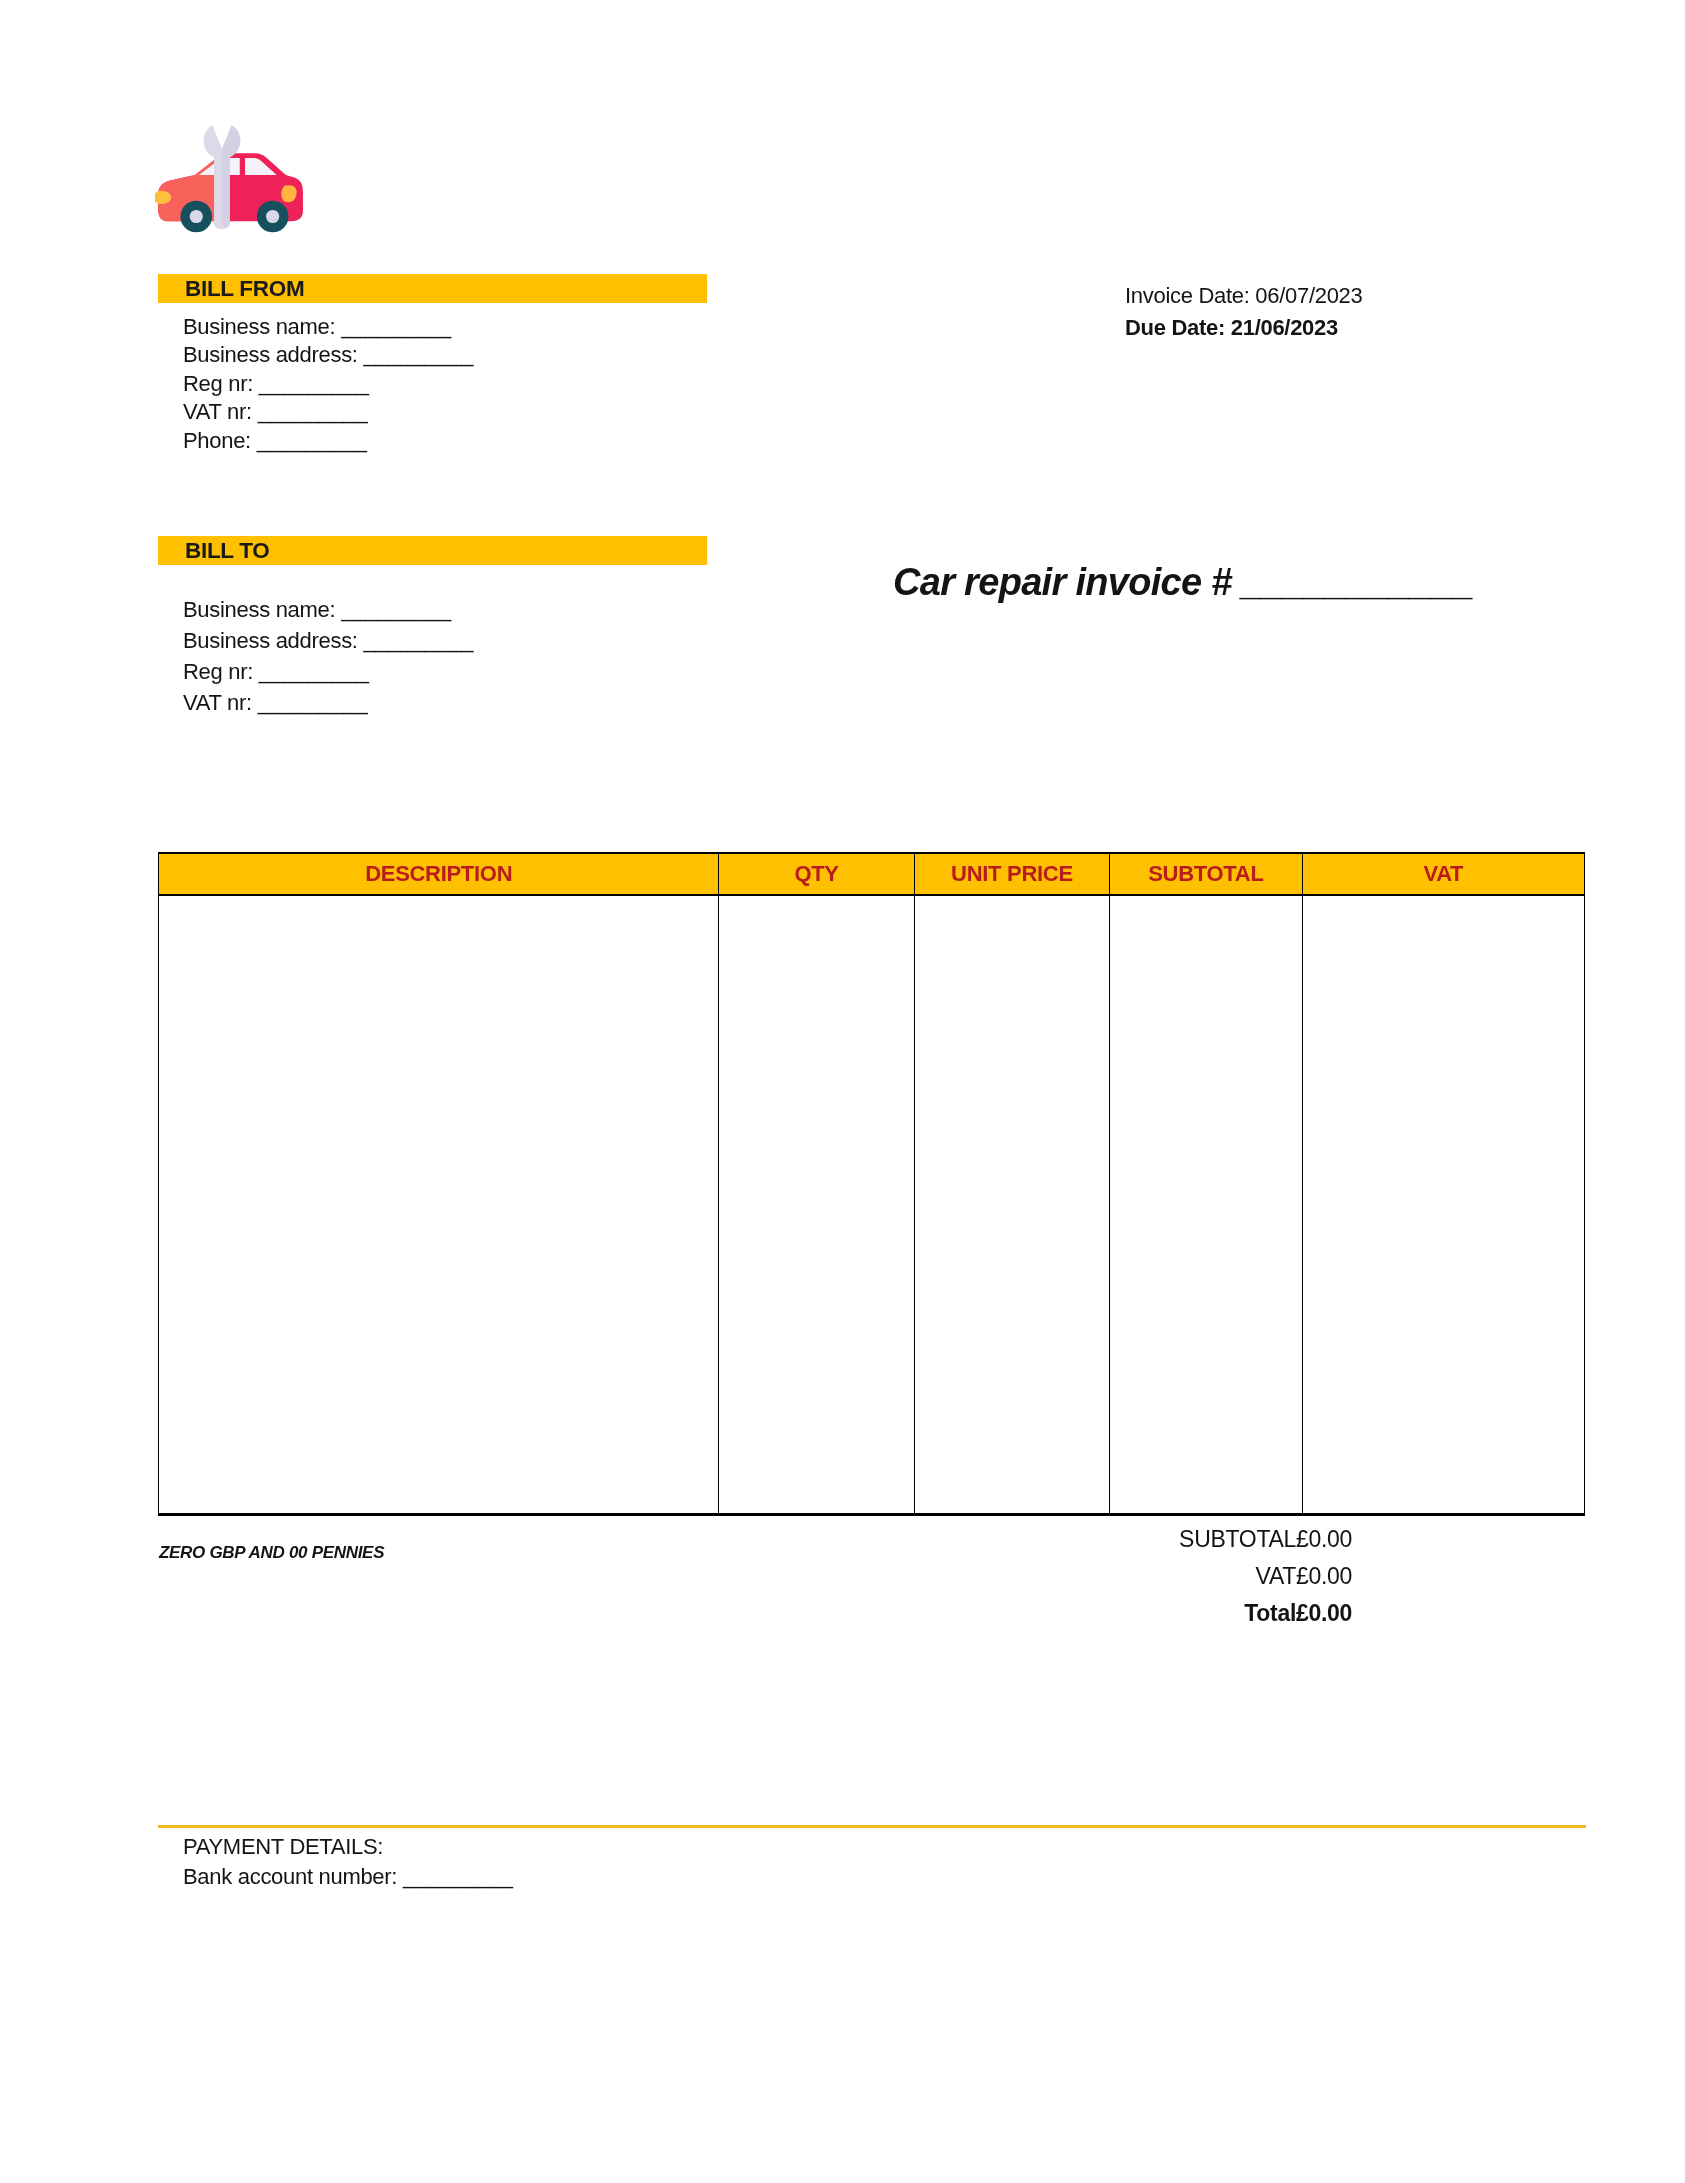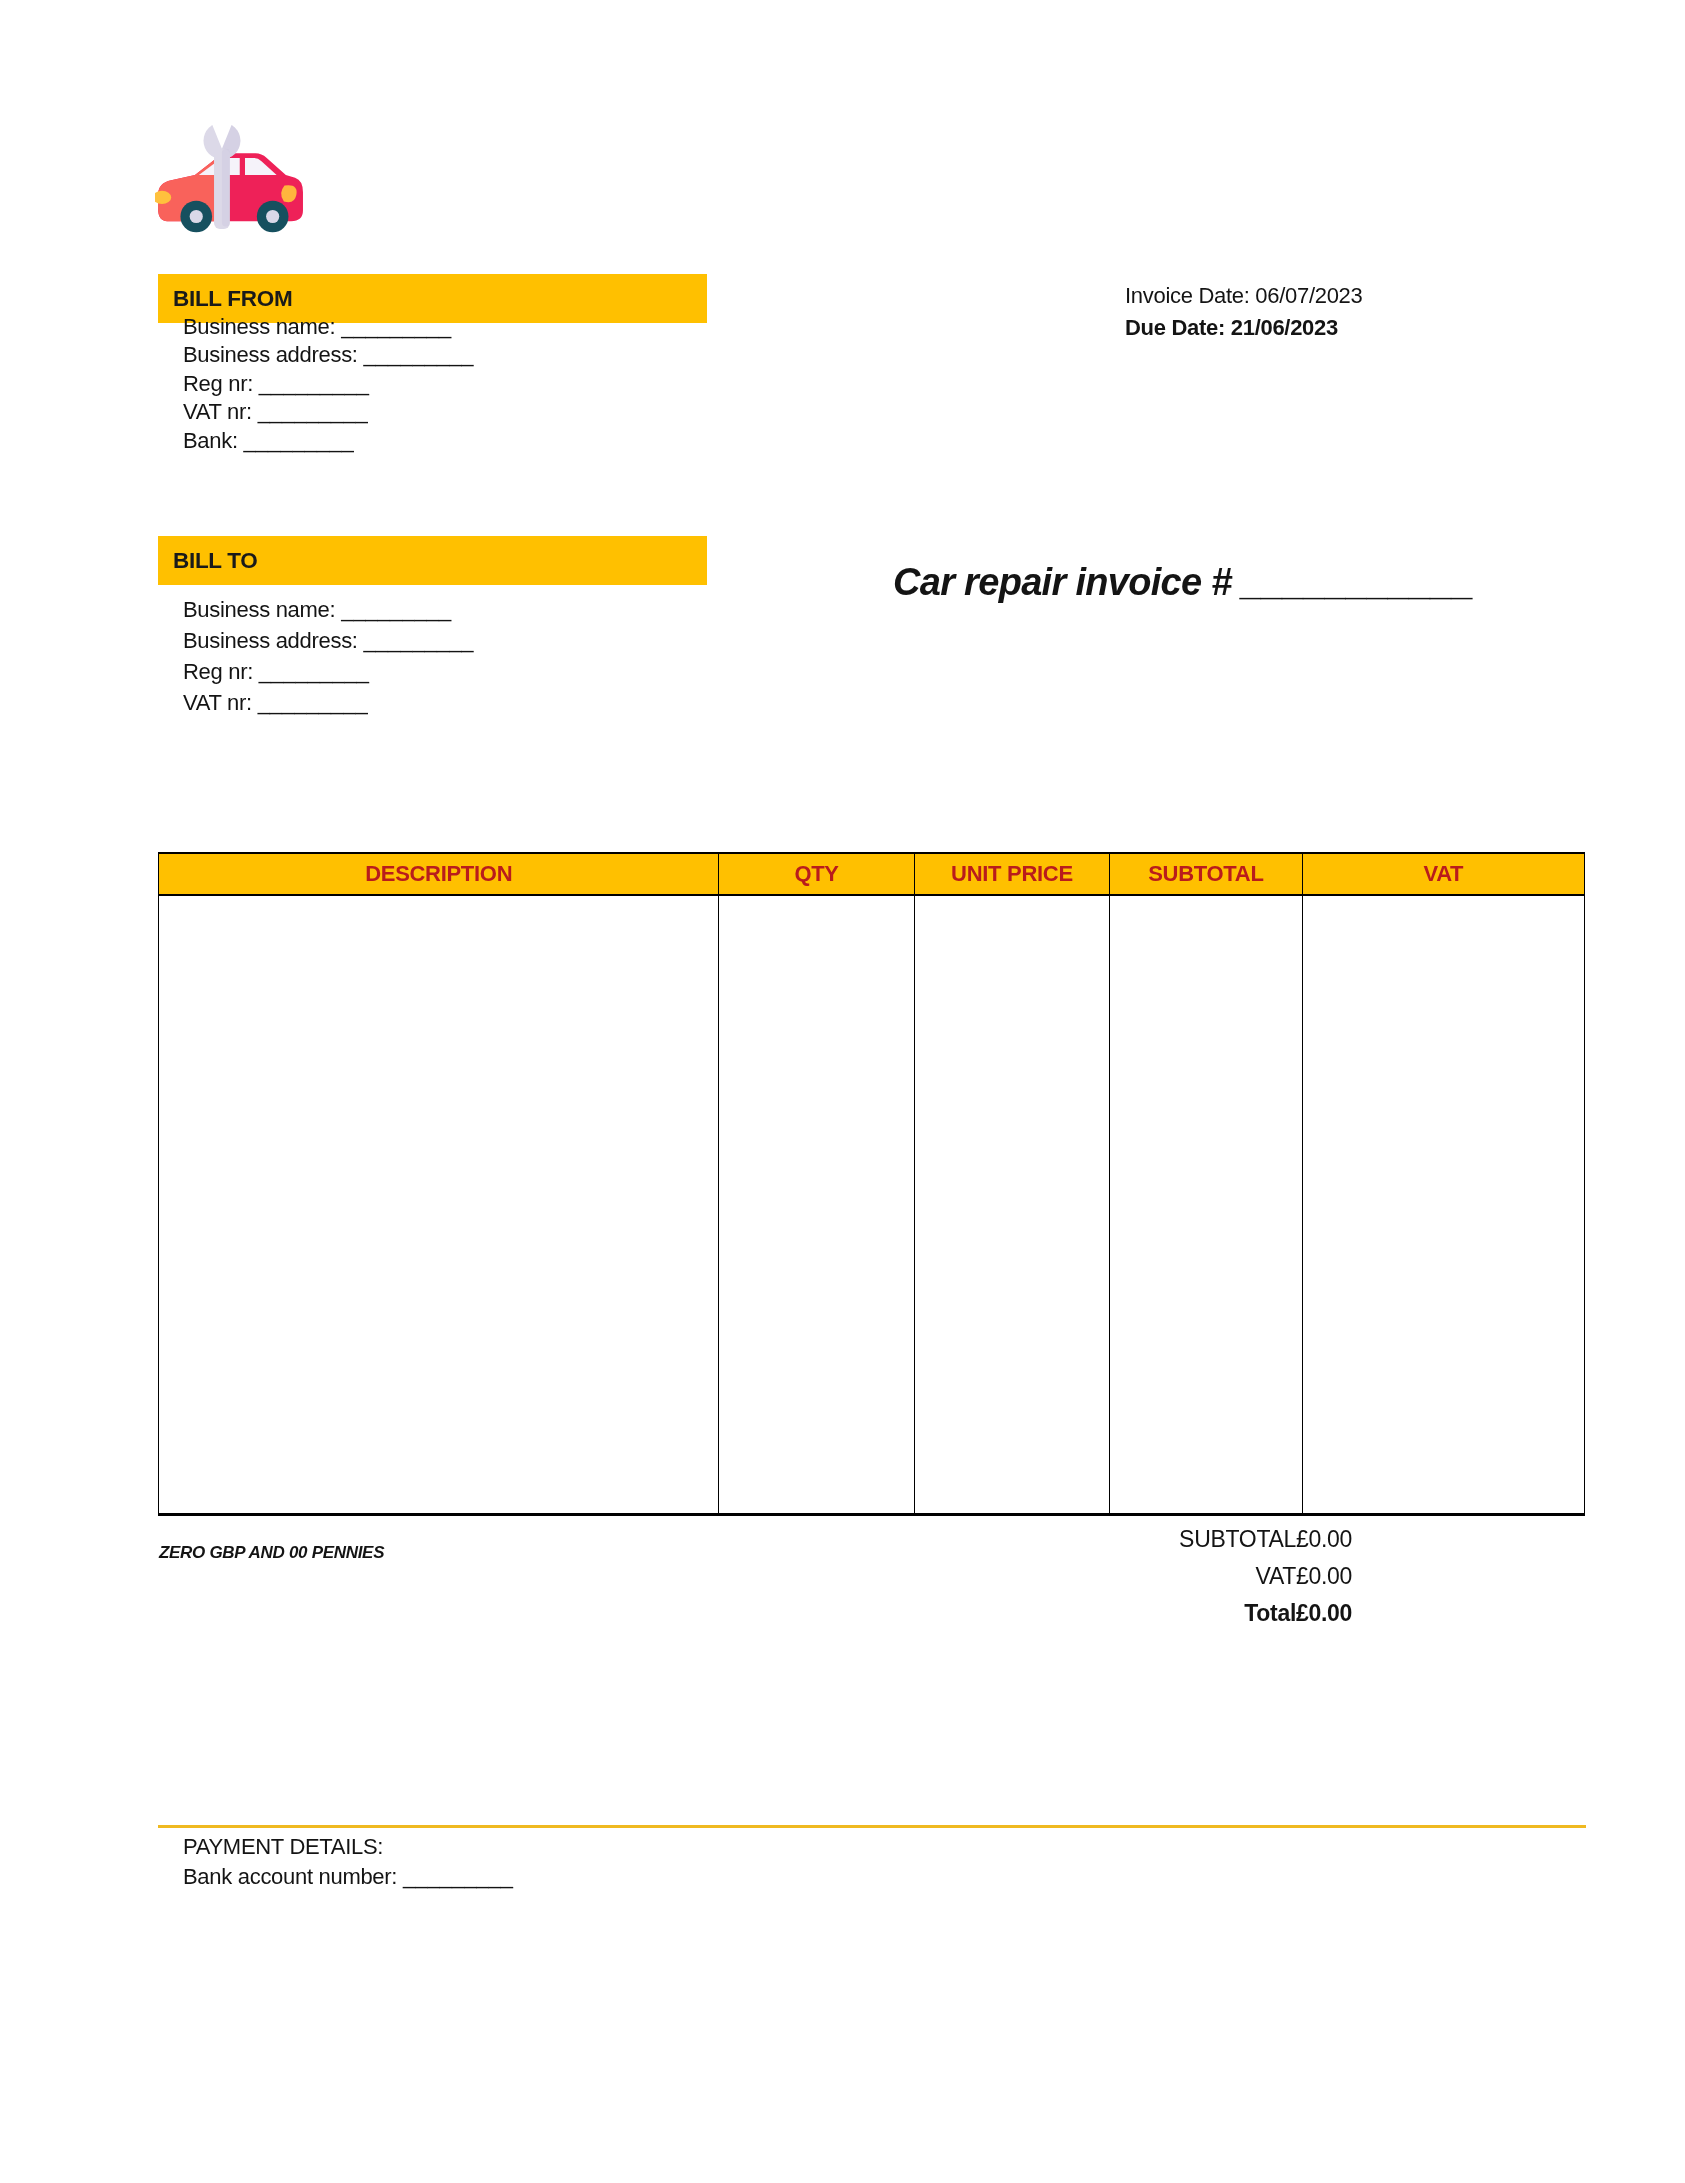--- a/index.html
+++ b/index.html
@@ -9,22 +9,22 @@
     font-family:"Liberation Sans","DejaVu Sans",sans-serif;
     color:#141414; letter-spacing:-0.3px;
   }
   .abs { position:absolute; }
 
   
   .logo { left:155px; top:121px; width:151px; height:112px; }
 
   
   .section-bar {
-    left:158px; width:549px; height:49px; background:#FFC000;
-    display:flex; align-items:center; padding-left:15px;
+    left:158px; width:549px; height:29px; background:#FFC000;
+    display:flex; align-items:center; padding-left:27px;
     font-size:22.5px; font-weight:bold; color:#1a1a1a;
   }
   .bar-from { top:274px; }
   .bar-to   { top:536px; }
 
   .fields { left:183px; font-size:22px; }
   .fields-from { top:313px; }
   .fields-to   { top:594px; }
   .field-line { height:28.4px; line-height:28.4px; white-space:nowrap; }
   .fields-to .field-line { height:31px; line-height:31px; }
@@ -107,21 +107,21 @@
 </svg>
 
 <div class="abs section-bar bar-from">
   <span>BILL FROM</span>
 </div>
 <div class="abs fields fields-from">
   <div class="field-line"><span>Business name:</span> <span class="blank">_________</span></div>
   <div class="field-line"><span>Business address:</span> <span class="blank">_________</span></div>
   <div class="field-line"><span>Reg nr:</span> <span class="blank">_________</span></div>
   <div class="field-line"><span>VAT nr:</span> <span class="blank">_________</span></div>
-  <div class="field-line"><span>Bank:</span> <span class="blank">_________</span></div>
+  <div class="field-line"><span>Phone:</span> <span class="blank">_________</span></div>
 </div>
 
 <div class="abs dates">
   <div class="date-line"><span>Invoice Date:</span> <span>06/07/2023</span></div>
   <div class="date-line bold"><span>Due Date:</span> <span>21/06/2023</span></div>
 </div>
 
 <div class="abs section-bar bar-to">
   <span>BILL TO</span>
 </div>

